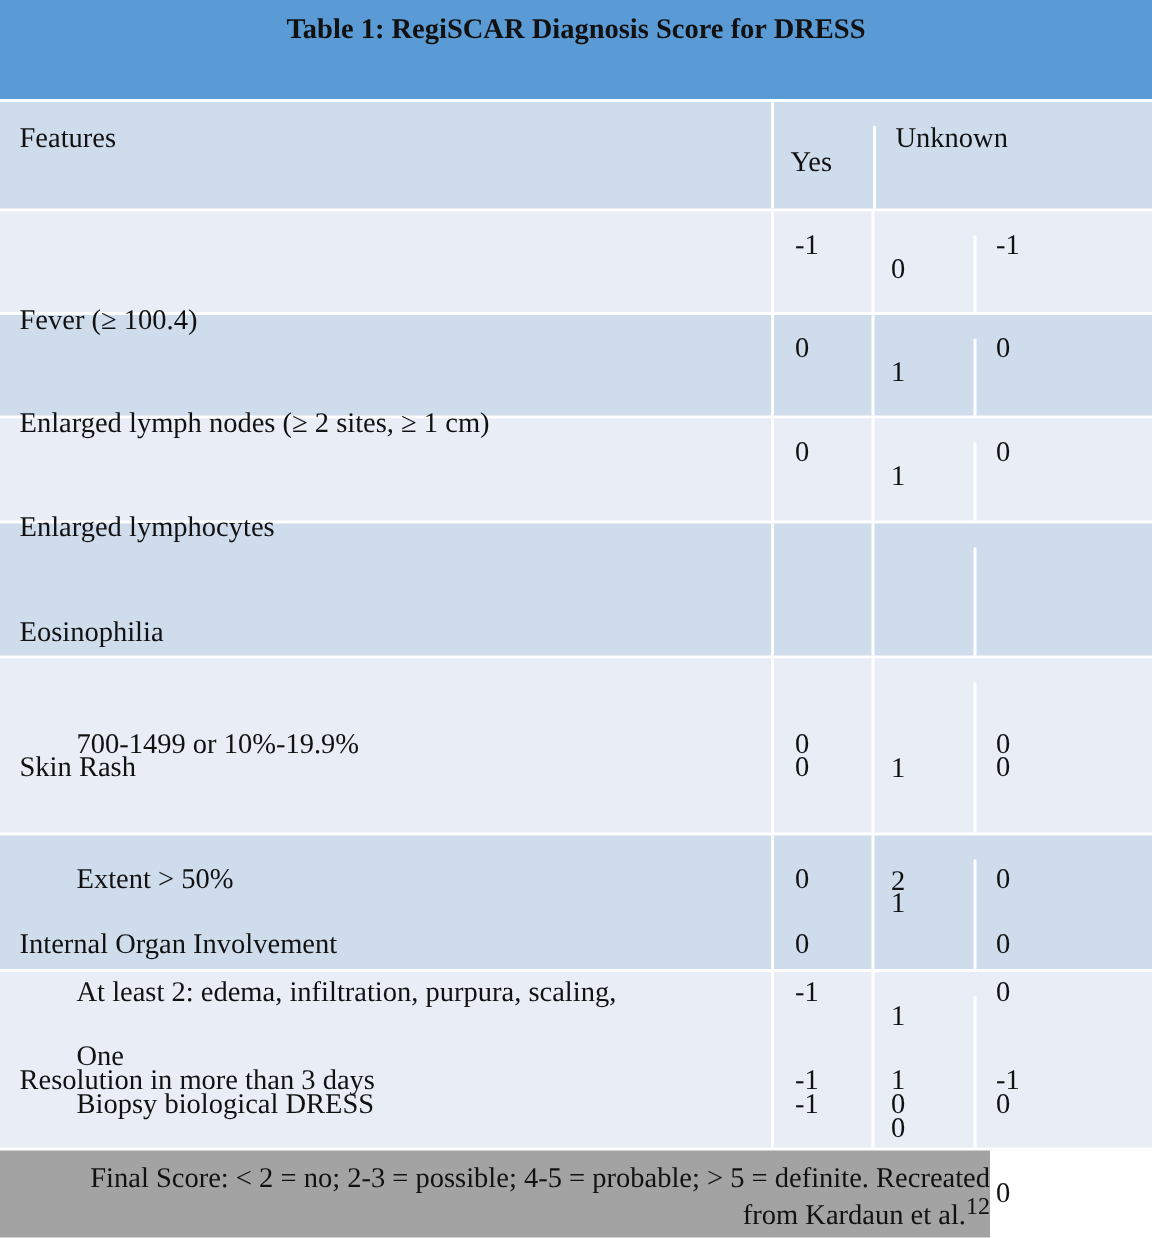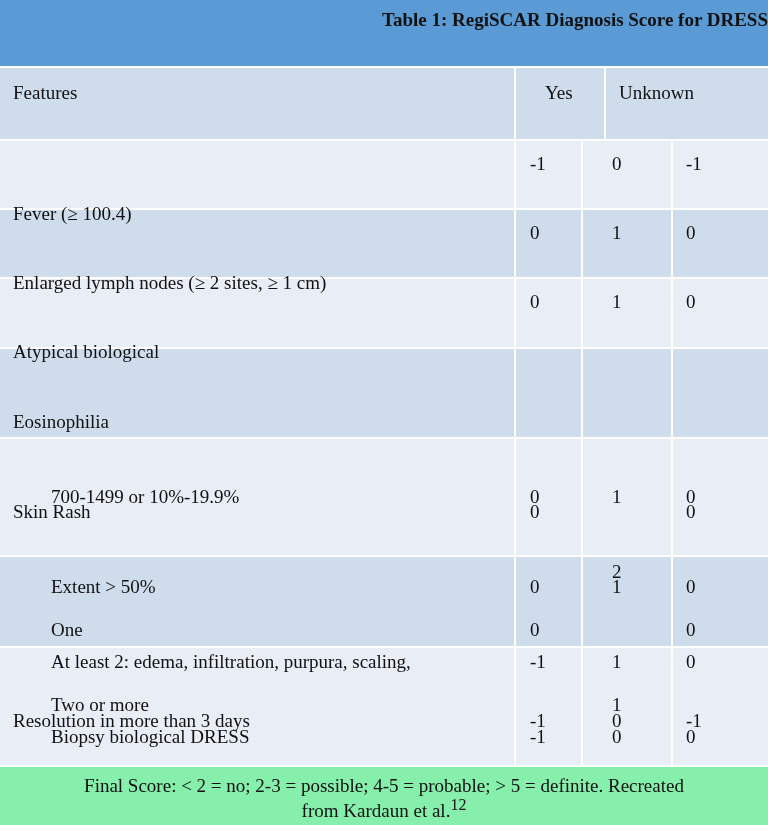--- a/index.html
+++ b/index.html
@@ -5,21 +5,21 @@
   html, body { margin: 0; padding: 0; }
   body {
     width: 768px; height: 825px; overflow: hidden;
     background: #ffffff;
     font-family: "Liberation Serif", serif;
     color: #111111;
   }
   .title-bar {
     position: absolute; left: 0; top: 0; width: 768px; height: 66px;
     background: #5b9bd5;
-    text-align: right;
+    text-align: center;
     font-weight: bold; font-size: 19px;
     line-height: 19px;
     padding-top: 10px; box-sizing: border-box;
   }
   .table {
     position: absolute; left: 0; top: 68px; width: 768px;
   }
   .row {
     display: flex; width: 768px;
     border-bottom: 2px solid #ffffff;
@@ -28,28 +28,28 @@
   .row.dark { background: #cfdcec; }
   .row.light { background: #e8edf6; }
   .cell {
     box-sizing: border-box;
     font-size: 19px; line-height: 25px;
     padding-top: 10px;
     white-space: pre;
   }
   .c-feat { width: 516px; padding-left: 13px; border-right: 2px solid #ffffff; }
   .c-no { width: 67px; padding-left: 14px; border-right: 2px solid #ffffff; }
-  .c-yes { width: 90px; padding-left: 29px; border-right: 2px solid #ffffff; }
+  .c-yes { width: 68px; padding-left: 11px; border-right: 2px solid #ffffff; margin-top: 16px; }
   .c-unk { flex: 1; padding-left: 13px; }
   .hdr .cell { font-weight: normal; padding-top: 12px; }
   .sub { padding-left: 38px; display: block; }
   .footer {
-    position: absolute; left: 0; top: 767px; width: 768px; height: 58px;
-    background: #86efac;
-    text-align: center;
+    position: absolute; left: 0; top: 767px; width: 660px; height: 58px;
+    background: #a3a3a3;
+    text-align: right;
     font-size: 19px; line-height: 25px;
     padding-top: 6px; box-sizing: border-box;
   }
   .footer sup { font-size: 16px; vertical-align: 7px; line-height: 0; }
   .line { display: block; }
 </style>
 </head>
 <body>
 
 <div class="title-bar">
@@ -77,21 +77,21 @@
     <div class="cell c-feat">
       <span class="line">Enlarged lymph nodes (≥ 2 sites, ≥ 1 cm)</span>
     </div>
     <div class="cell c-no"><span class="line">0</span></div>
     <div class="cell c-yes"><span class="line">1</span></div>
     <div class="cell c-unk"><span class="line">0</span></div>
   </div>
 
   <div class="row light" style="height:70px">
     <div class="cell c-feat">
-      <span class="line">Atypical biological</span>
+      <span class="line">Enlarged lymphocytes</span>
     </div>
     <div class="cell c-no"><span class="line">0</span></div>
     <div class="cell c-yes"><span class="line">1</span></div>
     <div class="cell c-unk"><span class="line">0</span></div>
   </div>
 
   <div class="row dark" style="height:90px">
     <div class="cell c-feat">
       <span class="line">Eosinophilia</span>
       <span class="line sub">700-1499 or 10%-19.9%</span>
@@ -135,20 +135,21 @@
     <div class="cell c-unk">
       <span class="line">0</span>
       <span class="line">0</span>
       <span class="line">0</span>
       <span class="line">0</span>
     </div>
   </div>
 
   <div class="row dark" style="height:91px">
     <div class="cell c-feat">
+      <span class="line">Internal Organ Involvement</span>
       <span class="line sub">One</span>
       <span class="line sub">Two or more</span>
     </div>
     <div class="cell c-no">
       <span class="line">0</span>
       <span class="line">&nbsp;</span>
       <span class="line">&nbsp;</span>
     </div>
     <div class="cell c-yes">
       <span class="line">&nbsp;</span>

